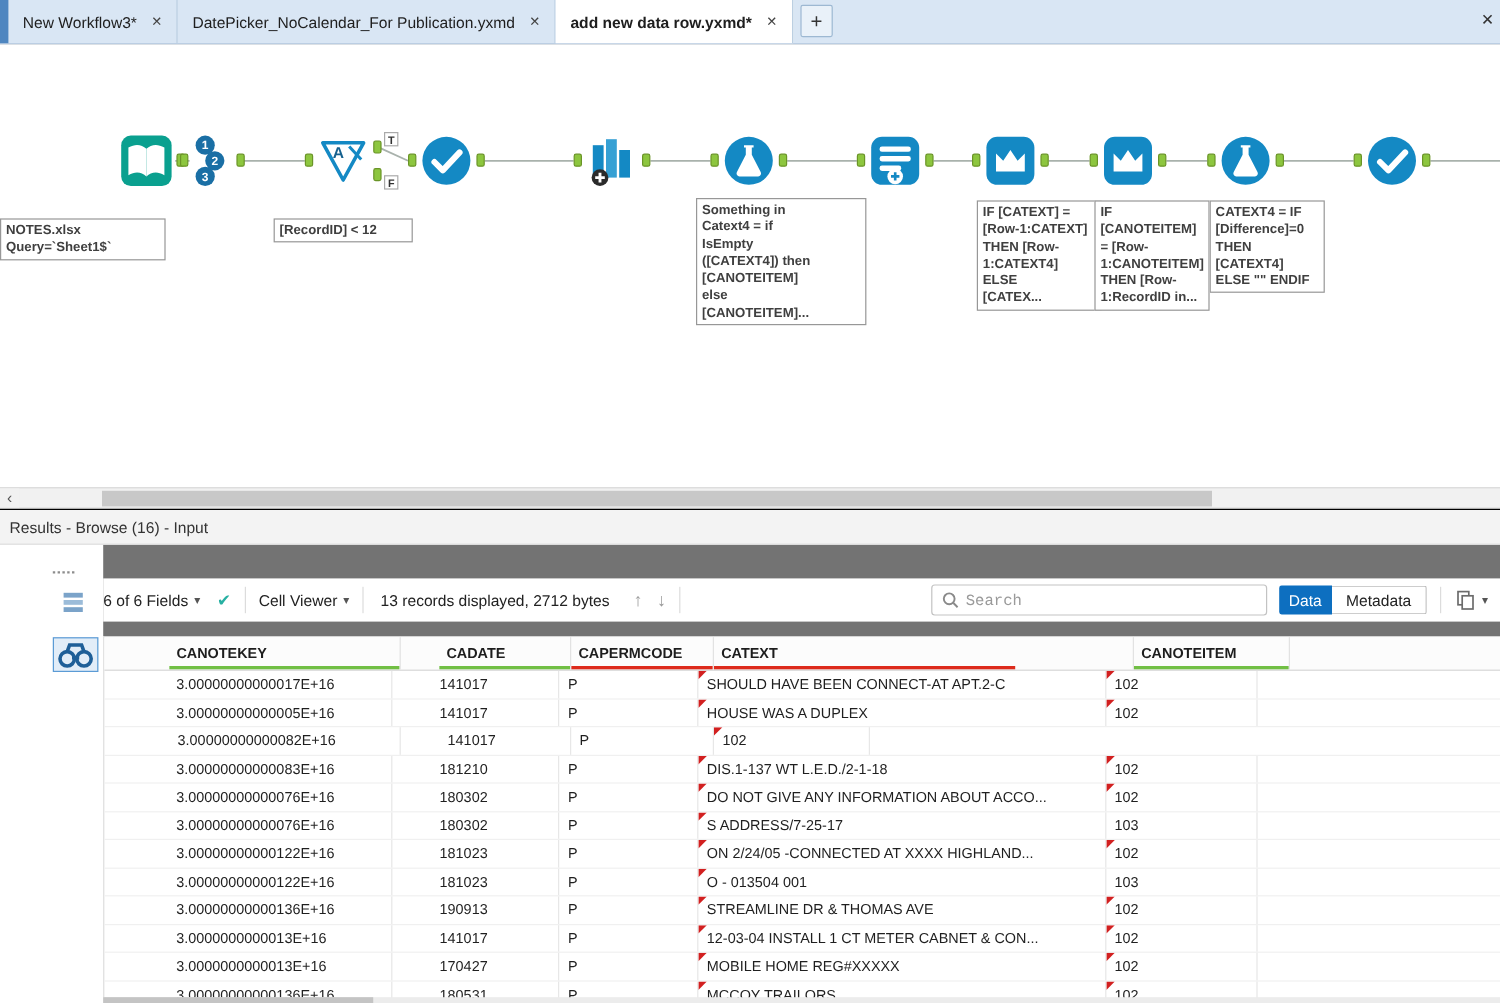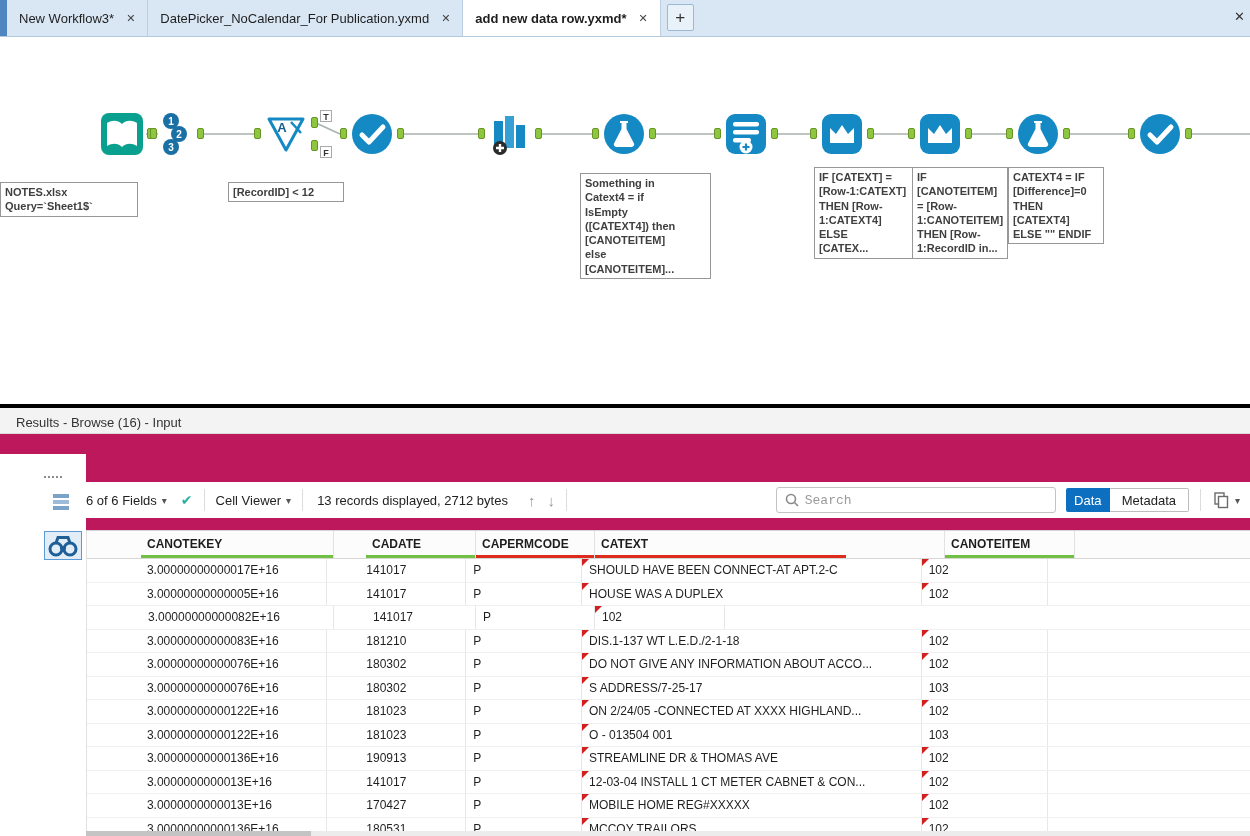--- a/index.html
+++ b/index.html
@@ -1,18 +1,18 @@
 <!DOCTYPE html>
 <html><head>
 <meta charset="utf-8">
 <style>
   * { margin:0; padding:0; box-sizing:border-box; }
   html,body { width:1250px; height:836px; overflow:hidden; background:#fff;
     font-family:"Liberation Sans", sans-serif; }
-  .app { position:relative; width:1250px; height:836px; background:#be185d; }
+  .app { position:relative; width:1250px; height:836px; background:#737373; }
 
   
   .tabbar { position:absolute; left:0; top:0; width:1250px; height:37px;
     background:#d9e6f4; border-bottom:1px solid #b3c9df; display:flex; align-items:stretch; }
   .tabbar-accent { width:7px; background:#4f86c0; }
   .tab { display:flex; align-items:center; padding:0 12px; gap:12px;
     font-size:13px; color:#1e1e1e; border-right:1px solid #bccfe2; cursor:pointer; white-space:nowrap; }
   .tab.active { background:#fff; font-weight:bold; }
   .tab .closex { font-size:11px; color:#444; font-weight:normal; }
   .newtab { width:27px; height:27px; margin:4px 0 0 6px; border:1px solid #9db8d2;
@@ -41,23 +41,23 @@
 
   
   .cscroll { position:absolute; left:0; top:406px; width:1250px; height:18px;
     background:#f1f1f1; border-top:1px solid #dcdcdc; border-bottom:1px solid #d5d5d5; }
   .cscroll .larr { position:absolute; left:0; top:0; width:16px; height:16px; text-align:center;
     line-height:15px; color:#555; font-size:13px; background:#f1f1f1; cursor:pointer; }
   .cscroll .thumb { position:absolute; left:85px; top:1.5px; width:925px; height:13px;
     background:#c8c8c8; cursor:pointer; }
 
   
-  .rtitle { position:absolute; left:0; top:404px; width:1250px; height:30px; background:#f3f3f3;
-    border-top:4px solid #000000; border-bottom:1px solid #dddddd; font-size:13px; color:#333;
-    line-height:29px; padding-left:16px; }
+  .rtitle { position:absolute; left:0; top:424px; width:1250px; height:30px; background:#f3f3f3;
+    border-top:1px solid #000000; border-bottom:1px solid #dddddd; font-size:13px; color:#333;
+    line-height:29px; padding-left:8px; }
 
   .lstrip { position:absolute; left:0; top:454px; width:86px; height:382px; background:#fff; }
   .dragdots { position:absolute; left:44px; top:22px; width:18px; border-top:2px dotted #8d8d8d; }
   .layoutbtn { position:absolute; left:48px; top:34px; width:26px; height:26px; display:flex;
     align-items:center; justify-content:center; cursor:pointer; }
   .browsebtn { position:absolute; left:44px; top:77px; width:38px; height:29px;
     border:1px solid #5b9bd5; background:#e2edf8; display:flex; align-items:center; justify-content:center; cursor:pointer; }
 
   .rtoolbar { position:absolute; left:86px; top:482px; right:0; height:36px; display:flex;
     align-items:center; font-size:13px; color:#222; background:#fff; }
@@ -247,21 +247,21 @@
         <circle cx="22" cy="22" r="20" fill="#1489c4"></circle>
         <path d="M12 23 l7 7 l14 -15" stroke="#fff" stroke-width="5" fill="none" stroke-linecap="round" stroke-linejoin="round"></path>
       </svg>
       <i class="anch in"></i>
       <i class="anch out"></i>
     </div>
 
     <div class="anno" style="left:0;top:145px;width:138px">NOTES.xlsx
 Query=`Sheet1$`</div>
     <div class="anno" style="left:228px;top:145px;width:116px">[RecordID] &lt; 12</div>
-    <div class="anno" style="left:580px;top:136px;width:131px">Something in
+    <div class="anno" style="left:580px;top:128px;width:142px">Something in
 Catext4 = if
 IsEmpty
 ([CATEXT4]) then
 [CANOTEITEM]
 else
 [CANOTEITEM]...</div>
     <div class="anno" style="left:814px;top:130px;width:104px">IF [CATEXT] =
 [Row-1:CATEXT]
 THEN [Row-
 1:CATEXT4] ELSE

